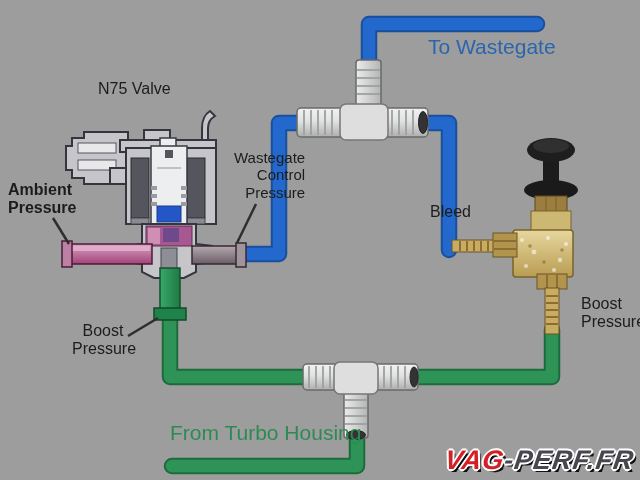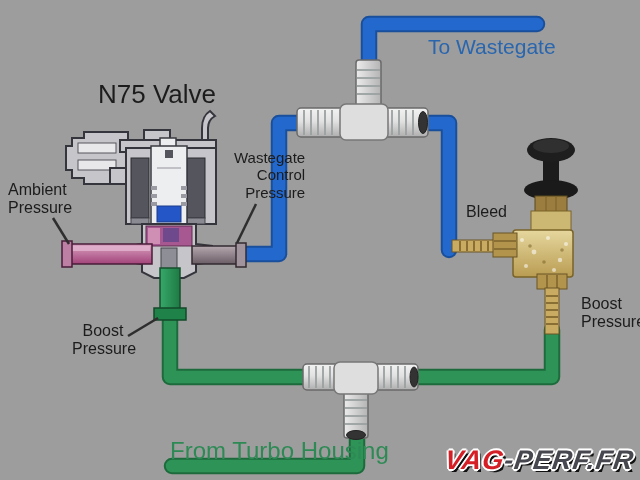--- a/index.html
+++ b/index.html
@@ -3,29 +3,29 @@
 <meta charset="utf-8">
 <style>
   html,body{margin:0;padding:0;background:#666;}
   .stage{
     position:relative;width:640px;height:480px;overflow:hidden;
     background:var(--background,#9d9d9d);
     font-family:"Liberation Sans",sans-serif;
   }
   .stage svg{position:absolute;left:0;top:0;}
   .label{position:absolute;color:var(--label-black,#1c1c1c);white-space:pre-line;line-height:1.15;}
-  .lbl-n75{left:98px;top:80px;font-size:26px;}
+  .lbl-n75{left:98px;top:80px;font-size:16px;}
   .lbl-wastegate{left:428px;top:35px;font-size:21px;color:var(--label-blue,#2a66ae);}
   .lbl-mbc{left:526px;top:103px;font-size:28px;}
-  .lbl-bleed{left:466px;top:203px;font-size:16px;}
-  .lbl-ambient{left:8px;top:181px;font-size:16px;}
+  .lbl-bleed{left:430px;top:203px;font-size:16px;}
+  .lbl-ambient{left:8px;top:181px;font-size:16px;font-weight:bold;}
   .lbl-wcp{left:234px;top:149px;font-size:15px;text-align:right;}
   .lbl-boost-left{left:72px;top:322px;width:62px;font-size:16px;text-align:center;}
   .lbl-boost-right{left:581px;top:295px;font-size:16px;}
-  .lbl-turbo{left:170px;top:421px;font-size:24px;color:var(--label-green,#2e8a55);margin-top:16px;}
+  .lbl-turbo{left:170px;top:421px;font-size:21px;color:var(--label-green,#2e8a55);}
   .logo{
     position:absolute;right:6px;bottom:4px;font-size:27px;font-weight:bold;font-style:italic;
     transform:skewX(-8deg);letter-spacing:1px;white-space:nowrap;
   }
   .logo span{
     text-shadow:-2px 0 0 #fff,2px 0 0 #fff,0 -2px 0 #fff,0 2px 0 #fff,
       -1px -1px 0 #fff,1px -1px 0 #fff,-1px 1px 0 #fff,1px 1px 0 #fff,3px 3px 0 #111;
   }
   .logo .vag{color:var(--logo-red,#d41f26);}
   .logo .perf{color:var(--logo-gray,#47474f);}

